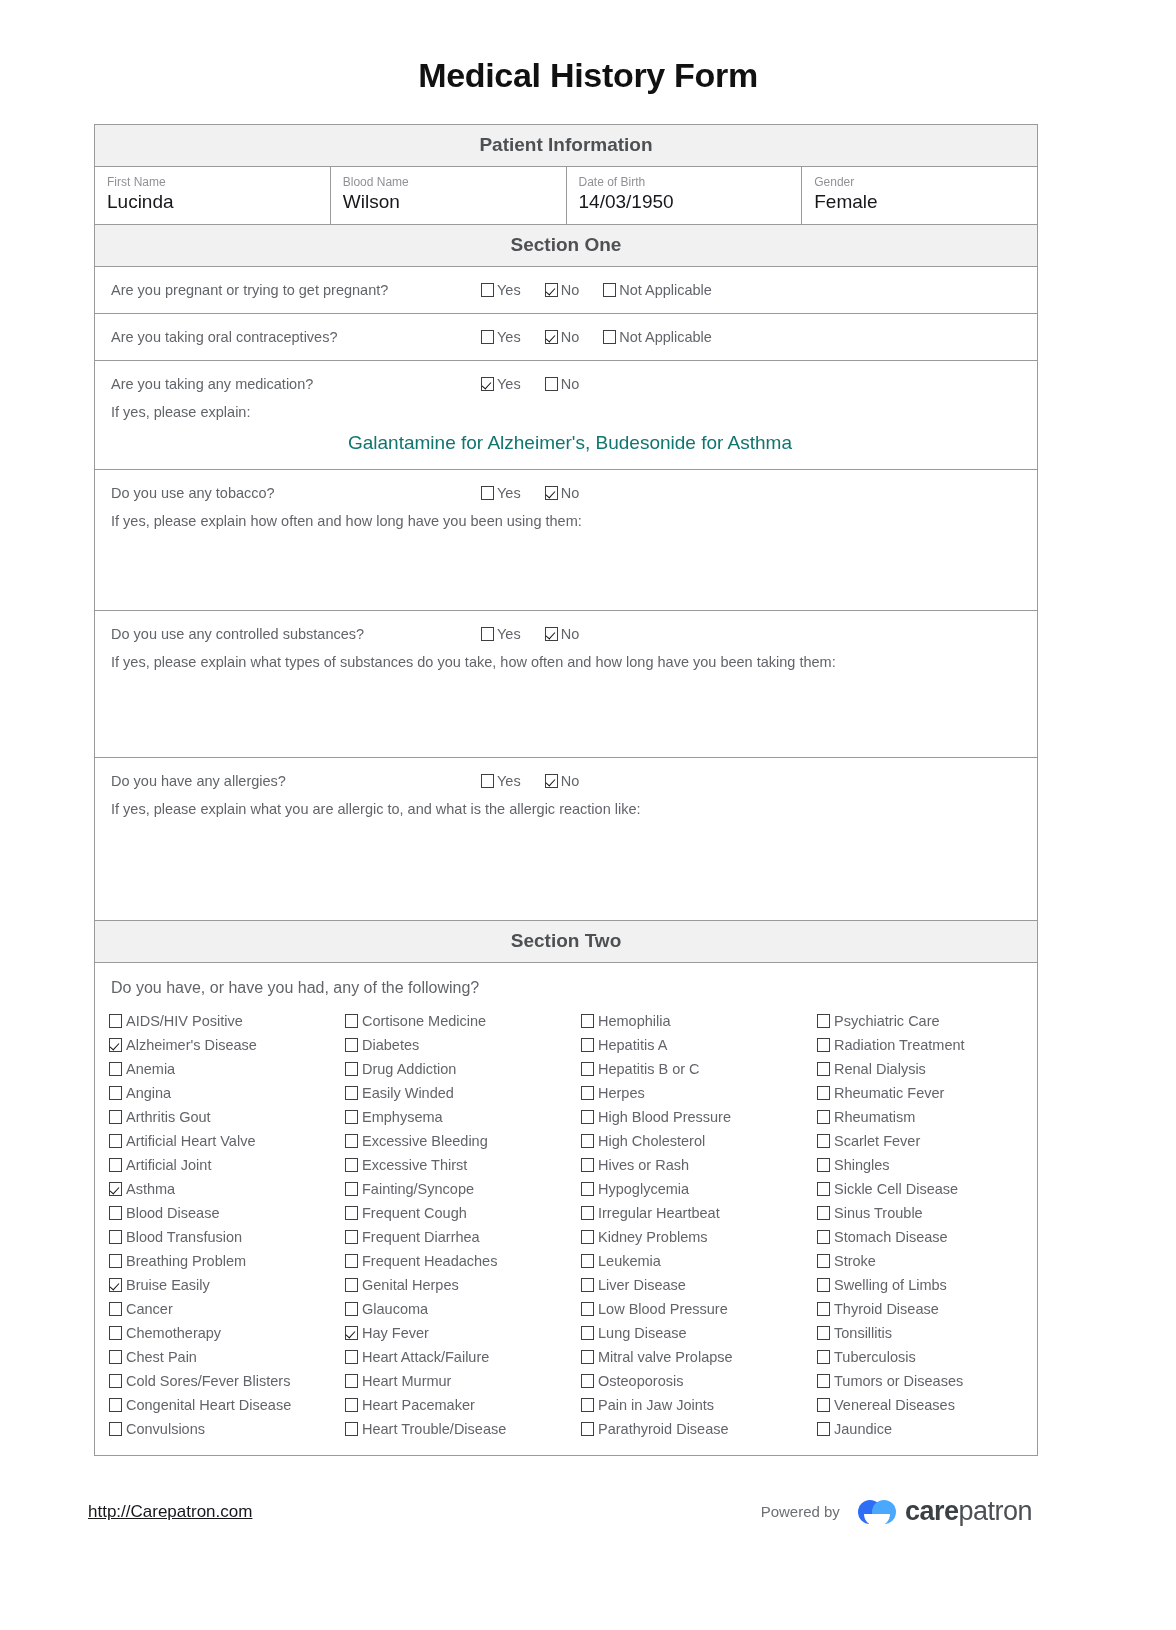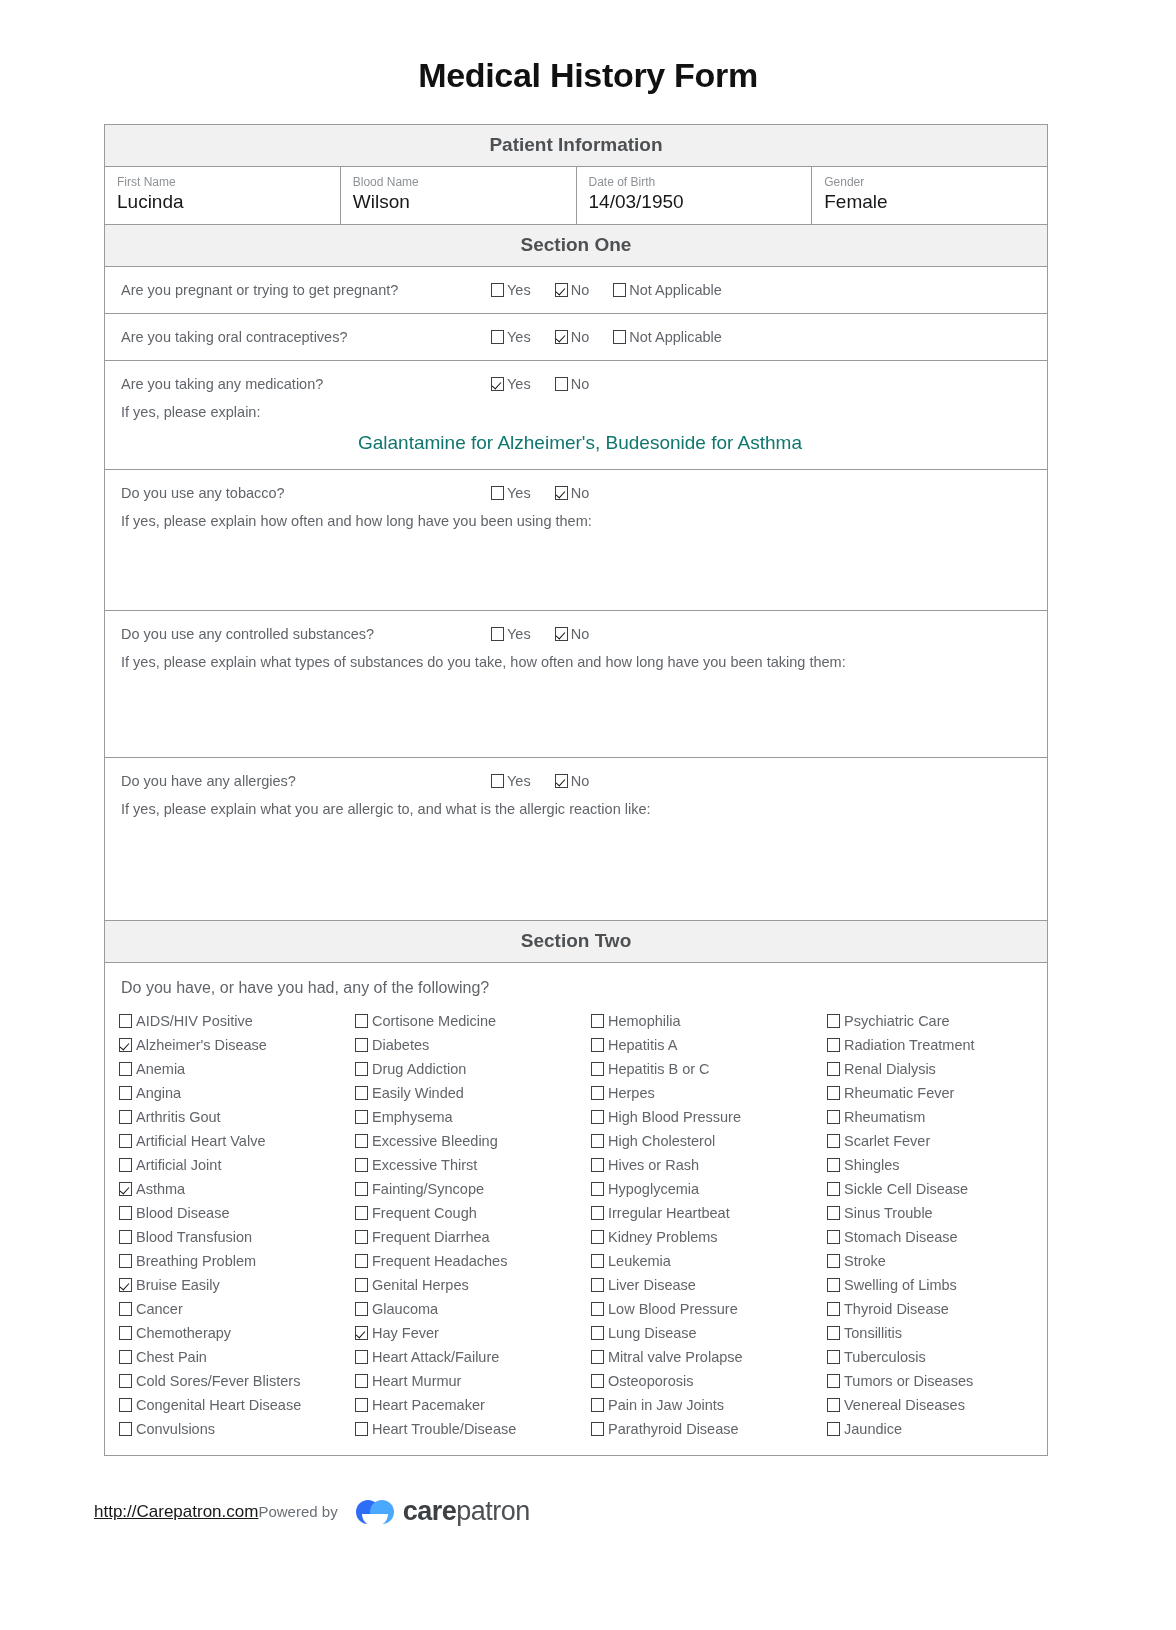--- a/index.html
+++ b/index.html
@@ -30,21 +30,21 @@
     font-weight: bold;
     color: #111111;
     letter-spacing: -0.3px;
     margin: 0;
     padding-top: 56px;
     padding-bottom: 0;
   }
 
   .form-wrap {
     position: absolute;
-    left: 104px;
+    left: 94px;
     top: 124px;
     width: 944px;
     border: 1px solid #9a9a9a;
     background: #fff;
   }
 
   .band {
     background: #f1f1f1;
     border-bottom: 1px solid #9a9a9a;
     text-align: center;
@@ -165,25 +165,26 @@
     font-size: 14.5px;
     line-height: 24px;
     color: #61656a;
     white-space: nowrap;
   }
   .cond-item .cbx { margin-top: 5px; margin-right: 4px; }
 
   
   .footer {
     position: absolute;
-    left: 94px;
+    left: 88px;
     top: 1496px;
     width: 944px;
     display: flex;
     align-items: center;
+    justify-content: space-between;
   }
   .site-link {
     font-size: 17px;
     color: #16181a;
     text-decoration: underline;
   }
   .powered {
     display: flex;
     align-items: center;
   }

